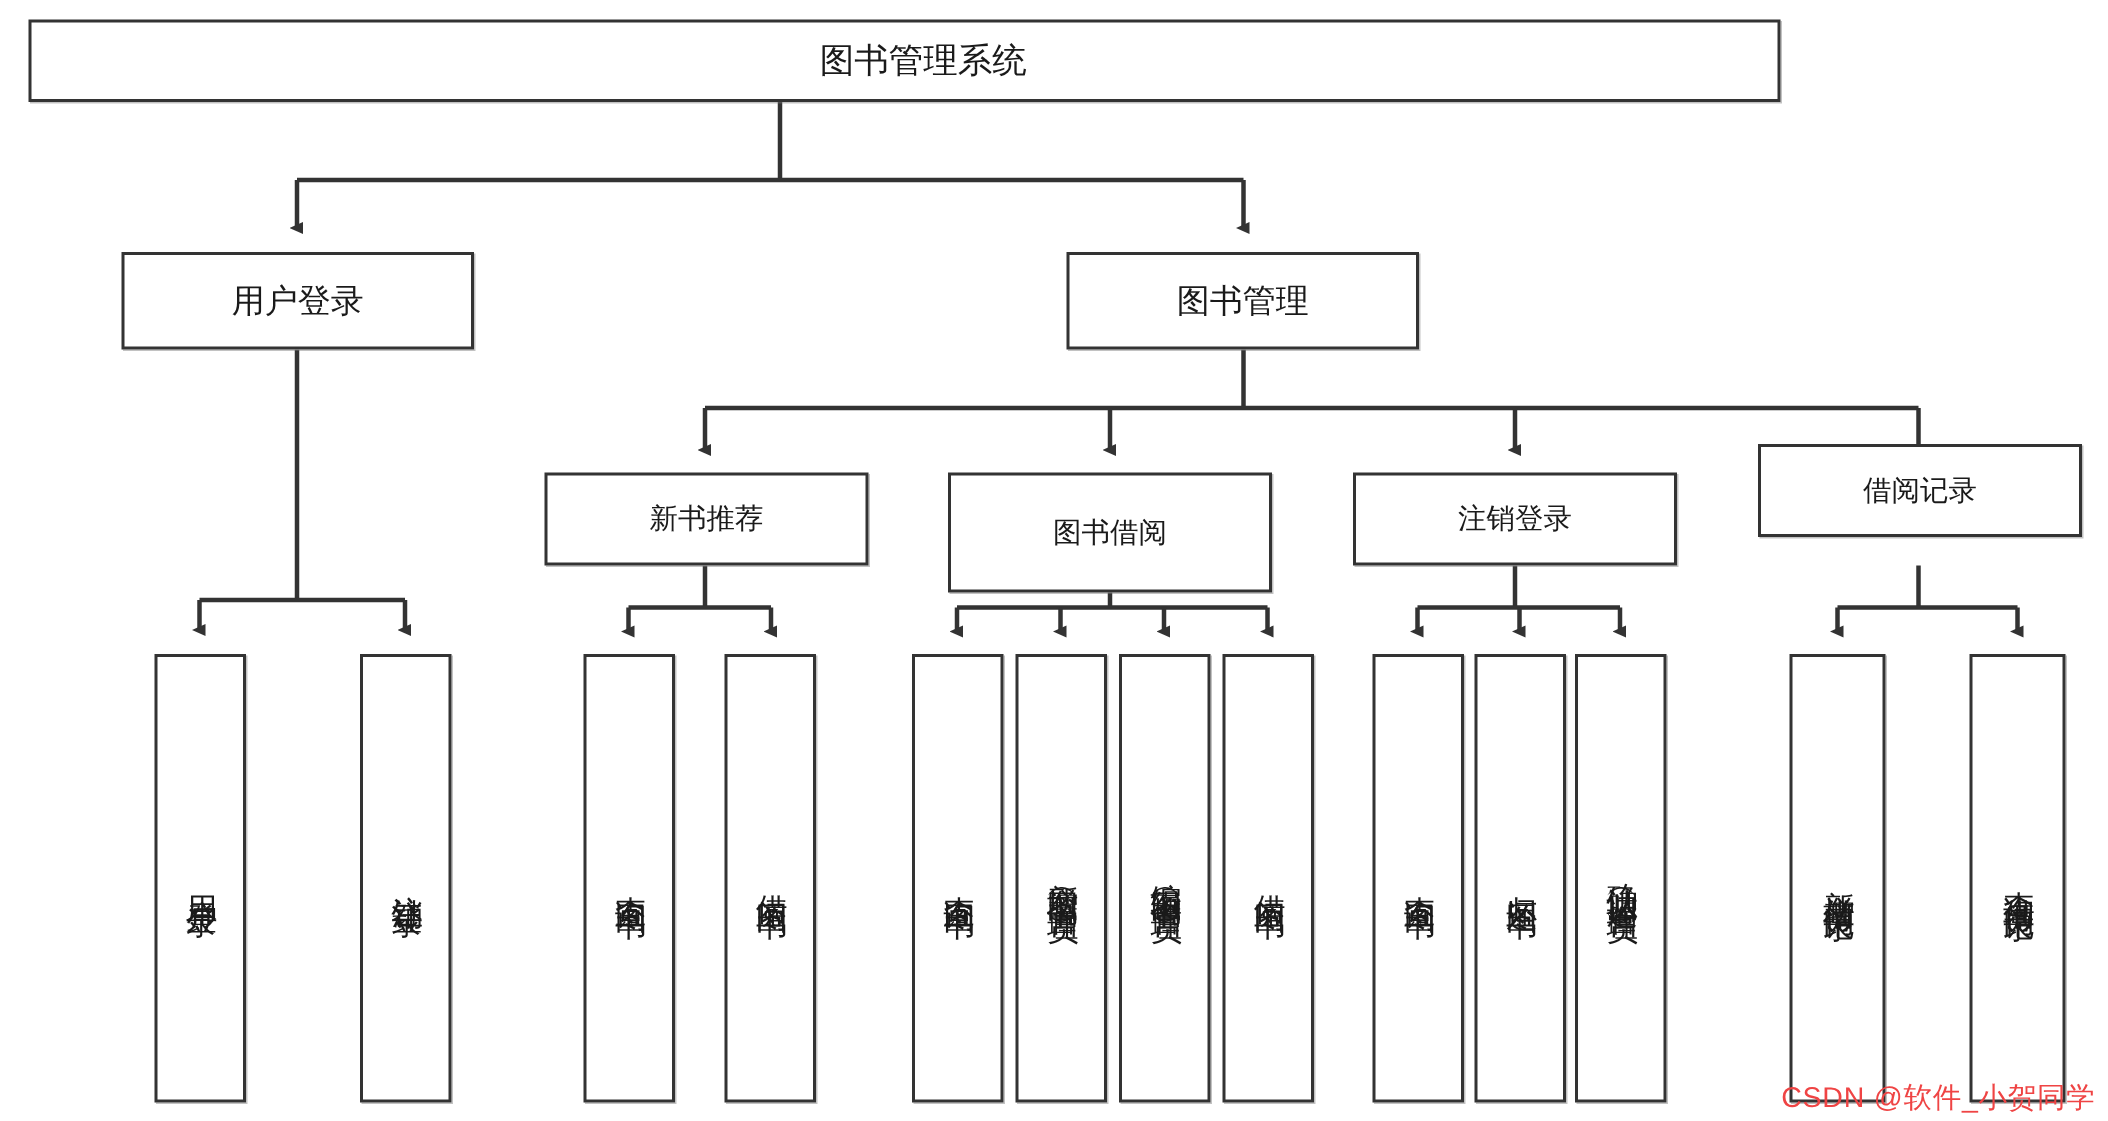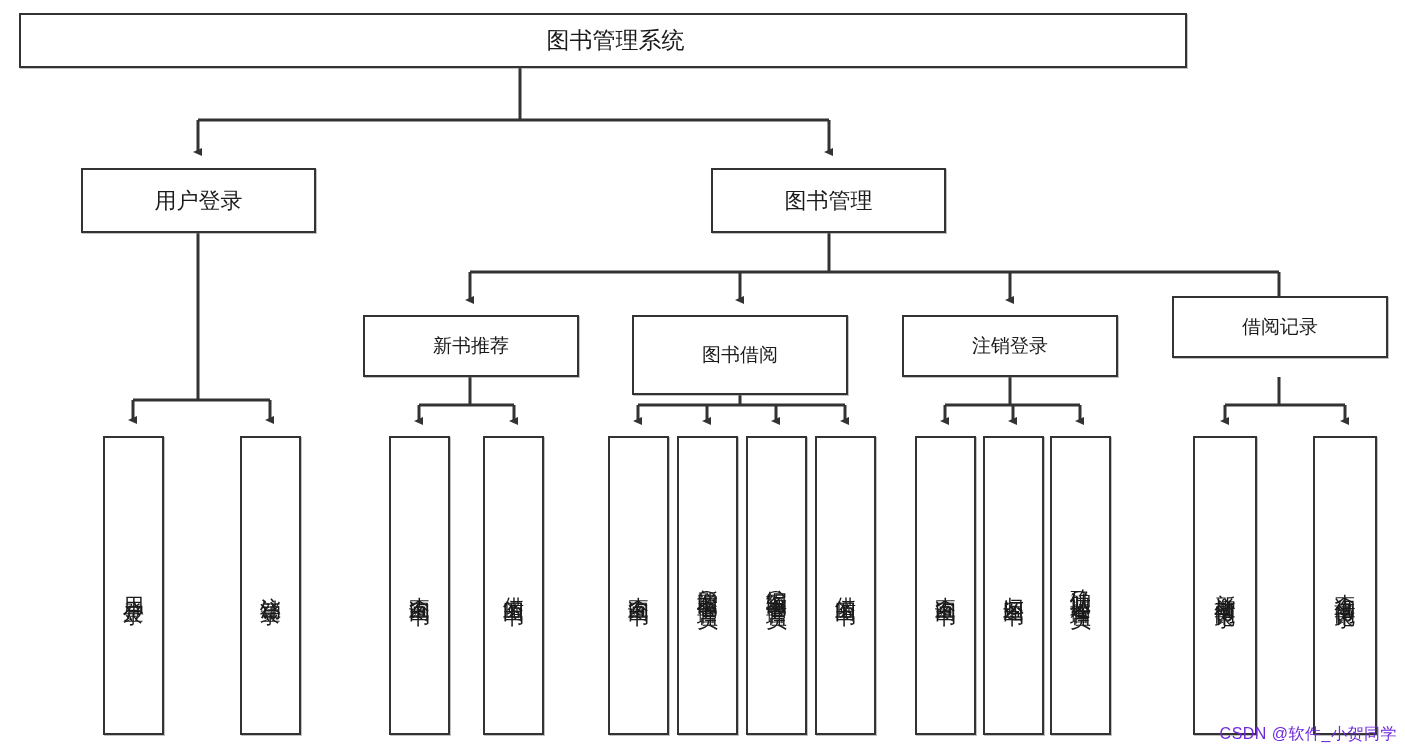--- a/index.html
+++ b/index.html
@@ -61,22 +61,22 @@
     display: block;
   }
   .node-label {
     display: block;
     white-space: nowrap;
   }
   #watermark {
     position: absolute;
     right: 8px;
     bottom: 2px;
-    font-size: 16px;
-    color: #6d28d9;
+    font-size: 19px;
+    color: #ef4444;
     letter-spacing: 0.5px;
     user-select: none;
   }
 </style>
 </head>
 <body>
 
 <div id="diagram-root">
 
   <svg id="edge-layer" viewBox="0 0 1405 747" width="1405" height="747" xmlns="http://www.w3.org/2000/svg">

